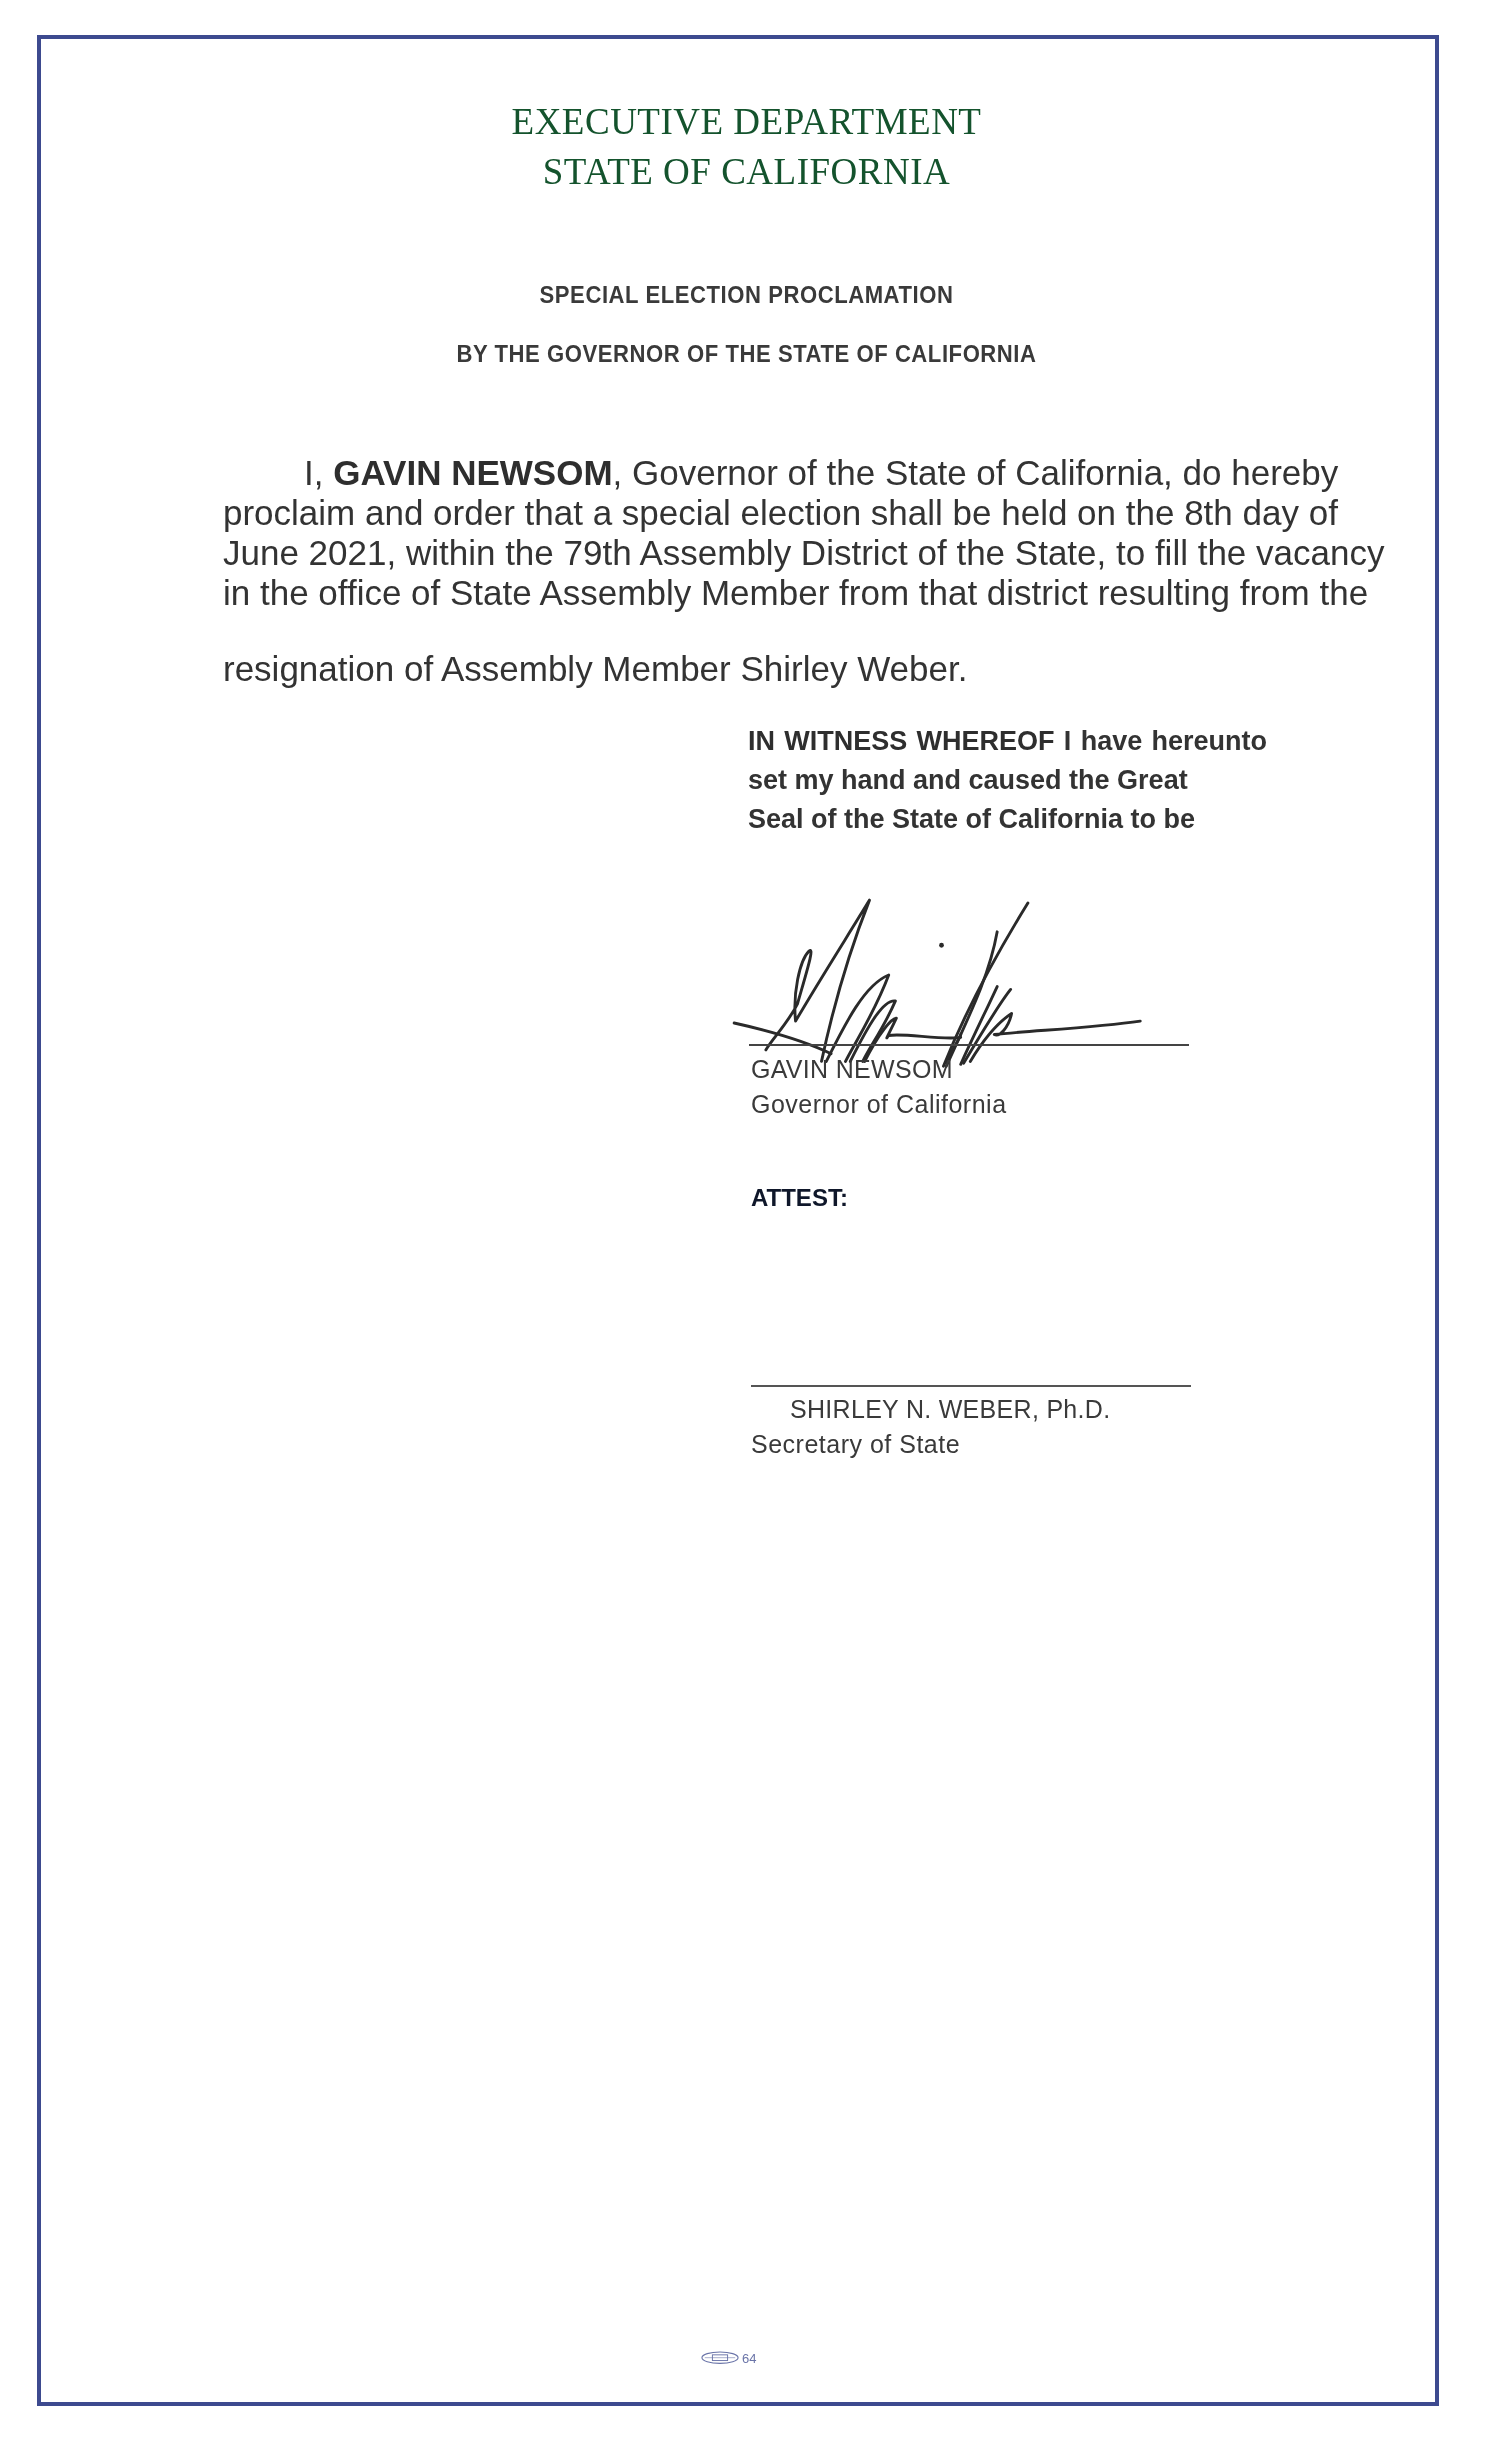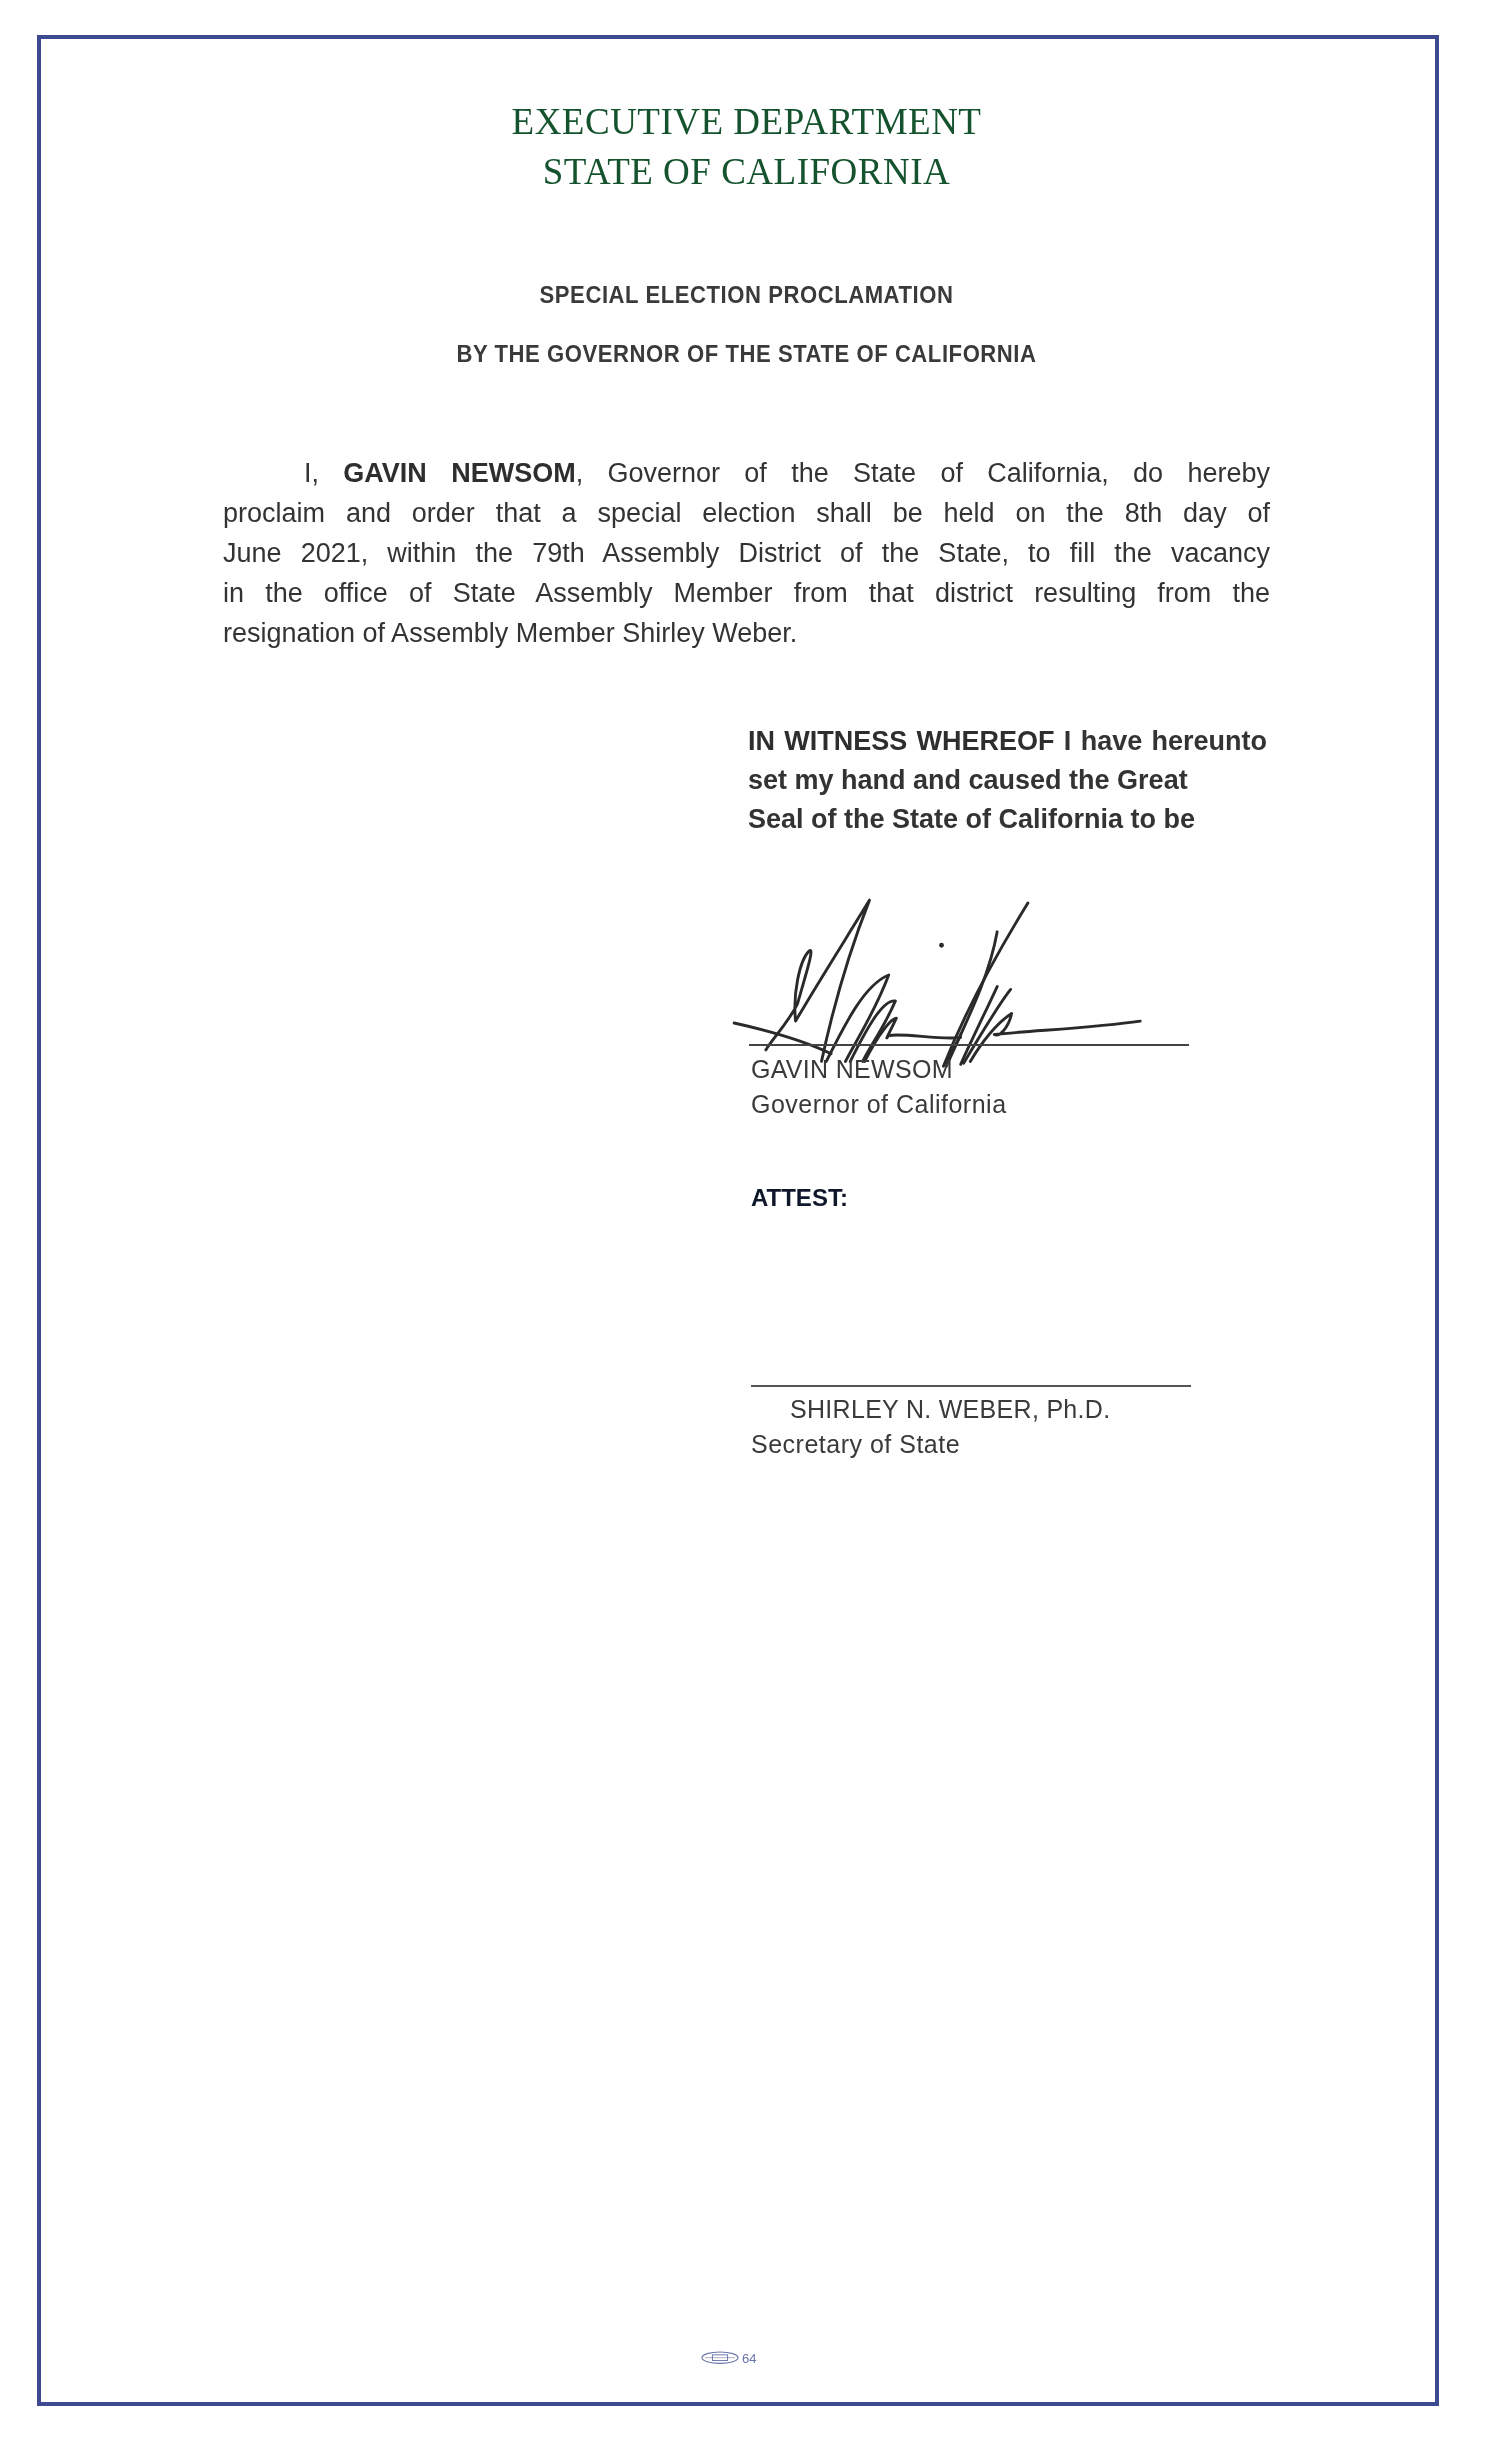--- a/index.html
+++ b/index.html
@@ -4,23 +4,23 @@
 <style>
   html, body { margin:0; padding:0; background:#ffffff; }
   body { width:1493px; height:2459px; position:relative; overflow:hidden; font-family:"Liberation Sans", sans-serif; color:#333333; }
   .frame { position:absolute; left:37px; top:35px; width:1394px; height:2363px; border:4.8px solid #3d4a8f; box-sizing:content-box; }
   .title { position:absolute; left:0; width:1493px; text-align:center; font-family:"Liberation Serif", serif; color:#14532d; font-size:37px; letter-spacing:0.5px; }
   .t1 { top:100px; }
   .t2 { top:150px; }
   .heading { position:absolute; left:0; width:1493px; text-align:center; font-family:"Liberation Sans", sans-serif; font-weight:bold; color:#3a3a3a; font-size:24px; letter-spacing:0.6px; transform:scaleX(0.92); }
   .h1 { top:281px; }
   .h2 { top:340px; }
-  .para { position:absolute; left:223px; width:1047px; font-size:27px; line-height:40px; color:#333; }
+  .para { position:absolute; left:223px; width:1047px; font-size:35px; line-height:40px; color:#333; }
   .para .ln { display:block; text-align:justify; text-align-last:justify; white-space:nowrap; height:40px; }
-  .para .ln.last { text-align-last:left; }
+  .para .ln.last { text-align-last:left;margin-top:36px; }
   .para .ln.first { padding-left:81px; }
   .witness { position:absolute; left:748px; width:519px; top:722px; font-size:27px; line-height:39px; color:#333;font-weight:bold; }
   .witness .ln { display:block; white-space:nowrap; text-align:justify; text-align-last:justify; }
   .witness .ln.short { text-align-last:left; }
   b { color:#2e2e2e; }
   .sigline { position:absolute; height:1.9px; background:#444; }
   .name { position:absolute; left:751px; font-size:25px; color:#3a3a3a; letter-spacing:0.3px; }
   .attest { position:absolute; left:751px; top:1184px; font-size:24px; font-weight:bold; color:#0f172a; }
   .sig { position:absolute; left:730px; top:879px; width:423px; height:192px; }
   .bug { position:absolute; left:701px; top:2350px; width:38px; height:15.4px; }

